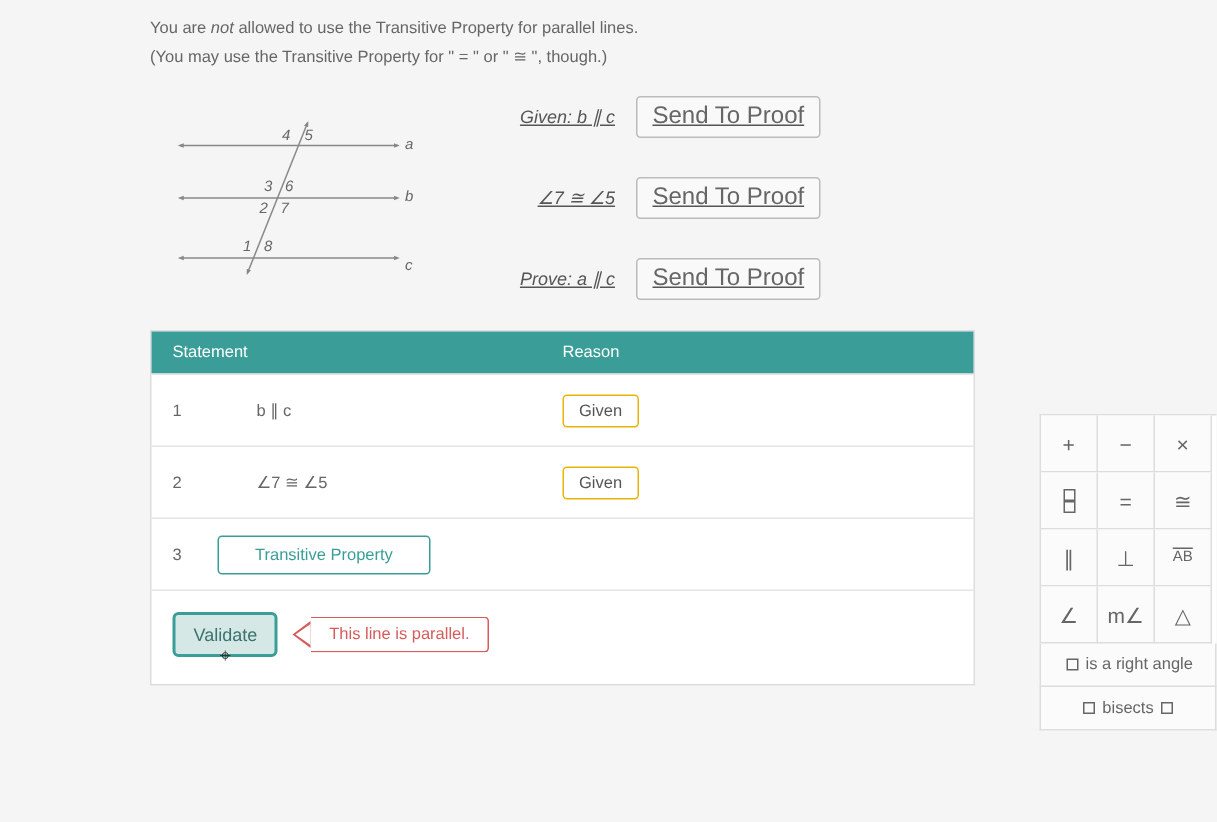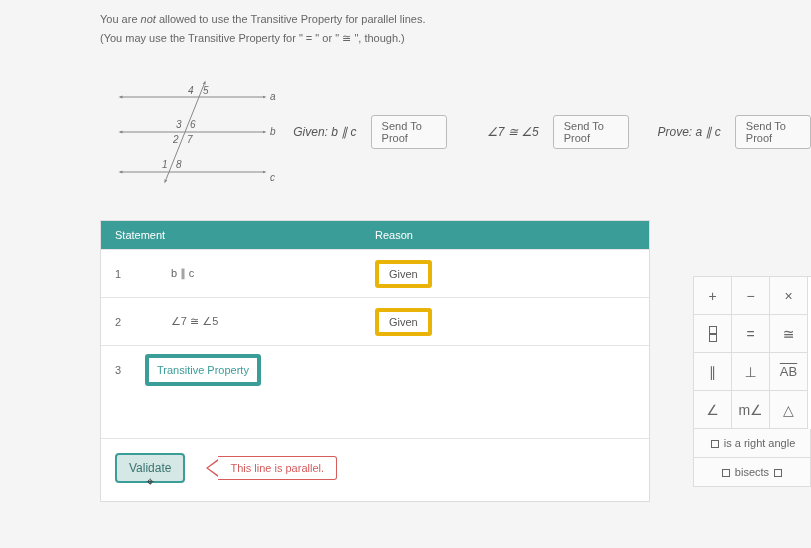--- a/index.html
+++ b/index.html
@@ -41,33 +41,34 @@
   .figure svg { position: absolute; left:0; top:0; }
   .figure .lbl {
     position: absolute;
     font-size: 10px;
     color: #666;
     font-style: italic;
   }
 
   .given-rows {
     display: flex;
-    flex-direction: row;
-    gap: 14px;
+    flex-direction: column;
+    gap: 26px;
     font-size: 12px;
     color: #555;
+    text-decoration: underline;
   }
   .given-row { display: flex; align-items: center; gap: 14px; }
   .given-row .label { width: 100px; text-align: right; font-style: italic; }
 
   .send-btn {
     border: 1px solid #bbb;
     border-radius: 3px;
     padding: 4px 10px;
-    font-size: 11px;
+    font-size: 16px;
     color: #666;
     background: #f9f9f9;
     cursor: pointer;
   }
 
   .proof-table {
     margin-top: 28px;
     width: 550px;
     border: 1px solid #ddd;
     background: #fff;
@@ -89,40 +90,39 @@
     align-items: center;
     font-size: 11px;
     color: #666;
   }
   .proof-row .num { width: 30px; padding-left: 14px; }
   .proof-row .stmt { width: 230px; padding-left: 40px; }
   .proof-row .reason { flex: 1; padding-left: 14px; }
 
   .chip {
     display: inline-block;
-    border: 4px solid #eab308;
+    border: 1px solid #eab308;
     border-radius: 3px;
     padding: 4px 10px;
     background: #fff;
     color:#555;
   }
   .chip.stmt-chip { border: 1px solid #bbb; padding: 3px 8px; font-size:11px; }
   .chip.reason-trans {
     border-color: #3a9d98;
     color: #3a9d98;
-    padding:6px 8px;
+    padding:6px 24px;
   }
 
   .validate-row {
     display:flex;
     align-items:center;
-    gap:15px;
+    gap:4px;
     padding: 14px 14px 18px 14px;
     border-top: 1px solid #e5e5e5;
-    margin-top: 45px;
   }
   .validate-btn {
     border: 2px solid #3a9d98;
     background: #d5e8e6;
     color: #3a7470;
     border-radius: 4px;
     padding: 6px 12px;
     font-size: 12px;
     cursor: pointer;
     position: relative;
@@ -199,21 +199,21 @@
     background:#fbfbfb;
     padding: 8px 4px;
     text-align:center;
     font-size: 11px;
     cursor:pointer;
   }
   .sq { display:inline-block; width:8px; height:8px; border:1px solid #666; vertical-align:middle; margin: 0 2px;}
   .frac { display:inline-flex; flex-direction:column; align-items:center; line-height:1; font-size:10px;}
   .frac span { padding: 0 2px;}
   .frac .top { border-bottom:1px solid #666;}
-  .overline { text-decoration: overline; font-size:13px;}
+  .overline { text-decoration: overline; font-size:10px;}
 </style>
 </head>
 <body>
 
 <div class="page">
   <div class="instructions">
     <span>You are </span><em>not</em><span> allowed to use the Transitive Property for parallel lines.</span>
     <br>
     <span>(You may use the Transitive Property for " = " or " ≅ ", though.)</span>
   </div>

